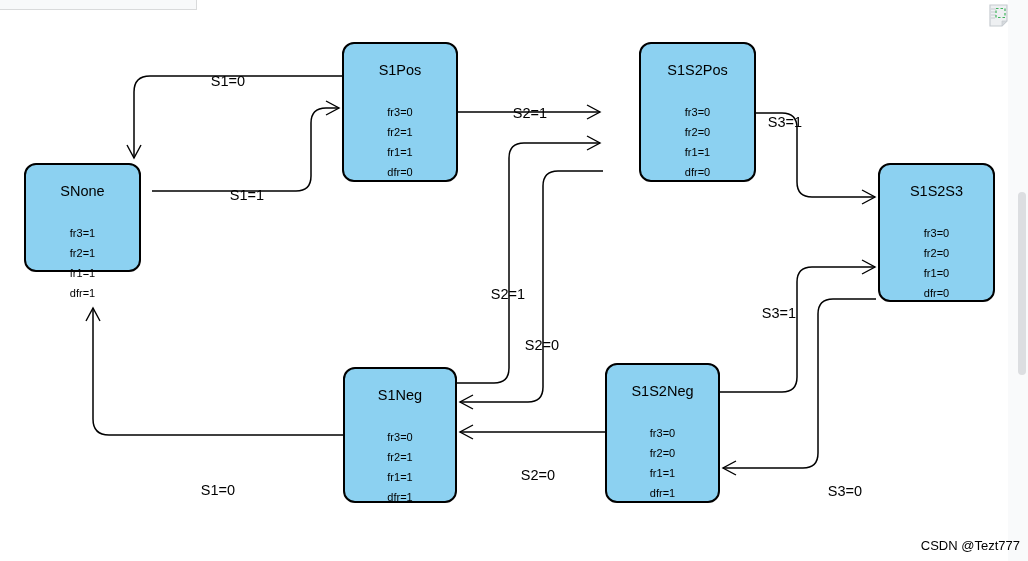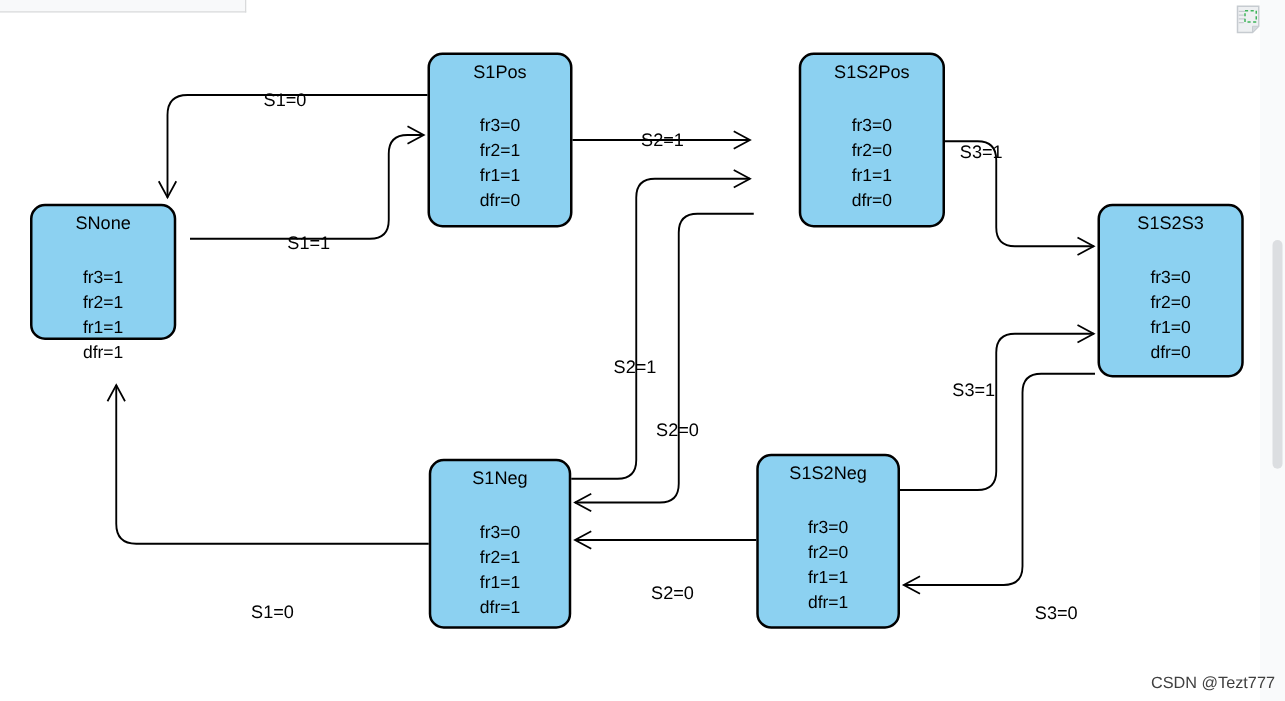--- a/index.html
+++ b/index.html
@@ -12,43 +12,43 @@
     position:absolute;left:0;top:0;width:196px;height:9px;
     background:#f8f9fa;border-right:1px solid #d9dadb;border-bottom:1px solid #d9dadb;
   }
   
   svg.edges{position:absolute;left:0;top:0;}
   svg.edges path.edge{fill:none;stroke:#000000;stroke-width:1.5px;}
   
   .state{
     position:absolute;box-sizing:border-box;
     background:#8cd1f1;border:2px solid #000;border-radius:12px;
-    text-align:center;color:#000;padding-top:4px;
+    text-align:center;color:#000;padding-top:16px;
   }
   .state-title{height:20px;line-height:20px;font-size:14.5px;}
   .state-body{margin-top:22px;}
-  .state-line{height:20px;line-height:20px;font-size:14px;}
+  .state-line{height:20px;line-height:20px;font-size:11px;}
   
   .edge-label{
     position:absolute;transform:translate(-50%,-50%);
     font-size:14.5px;color:#000;white-space:nowrap;margin-top:27px;
   }
   
   .scroll-track{
     position:absolute;left:1008px;top:0;width:20px;height:561px;background:#f9fafb;
   }
   .scroll-thumb{
     position:absolute;left:10px;top:192px;width:8px;height:183px;
     background:#dcdee1;border-radius:4px;
   }
   
   .preview-icon{position:absolute;left:987px;top:3px;width:24px;height:27px;}
   
   .watermark{
-    position:absolute;right:8px;top:538px;font-size:13px;color:#404040;
+    position:absolute;right:8px;top:538px;font-size:13px;color:#000000;
   }
 </style>
 </head>
 <body>
 
 <div id="screen">
 
   <svg class="edges" width="1028" height="561" viewBox="0 0 1028 561">
     <defs>
       <marker id="arrowOpen" markerWidth="20" markerHeight="20" refX="15" refY="10" orient="auto" markerUnits="userSpaceOnUse">

